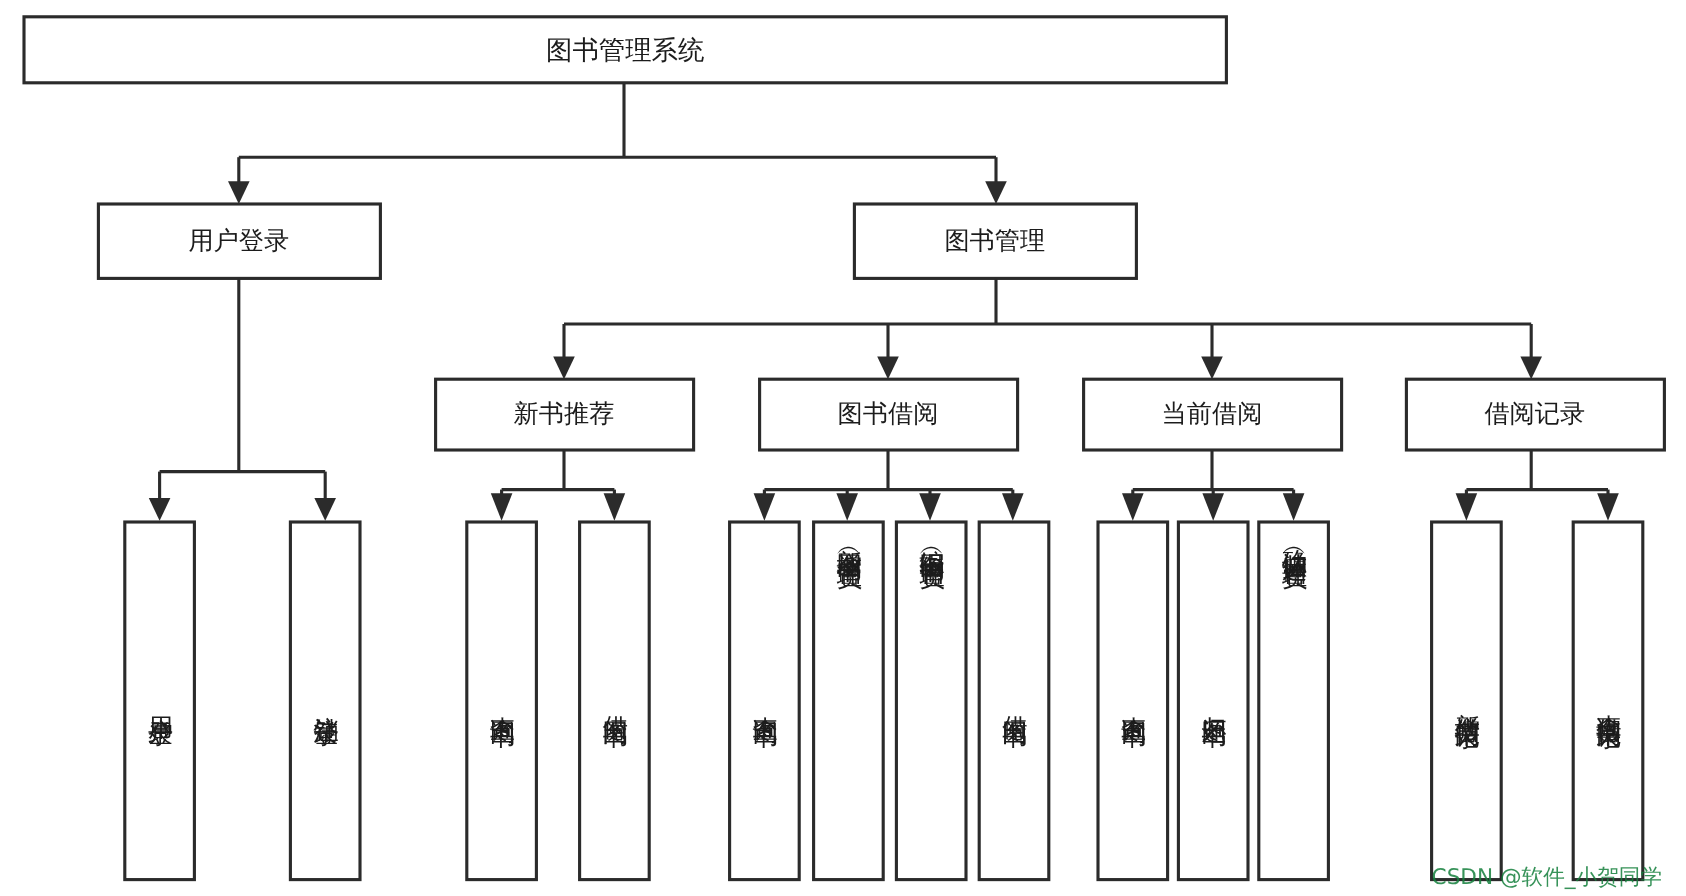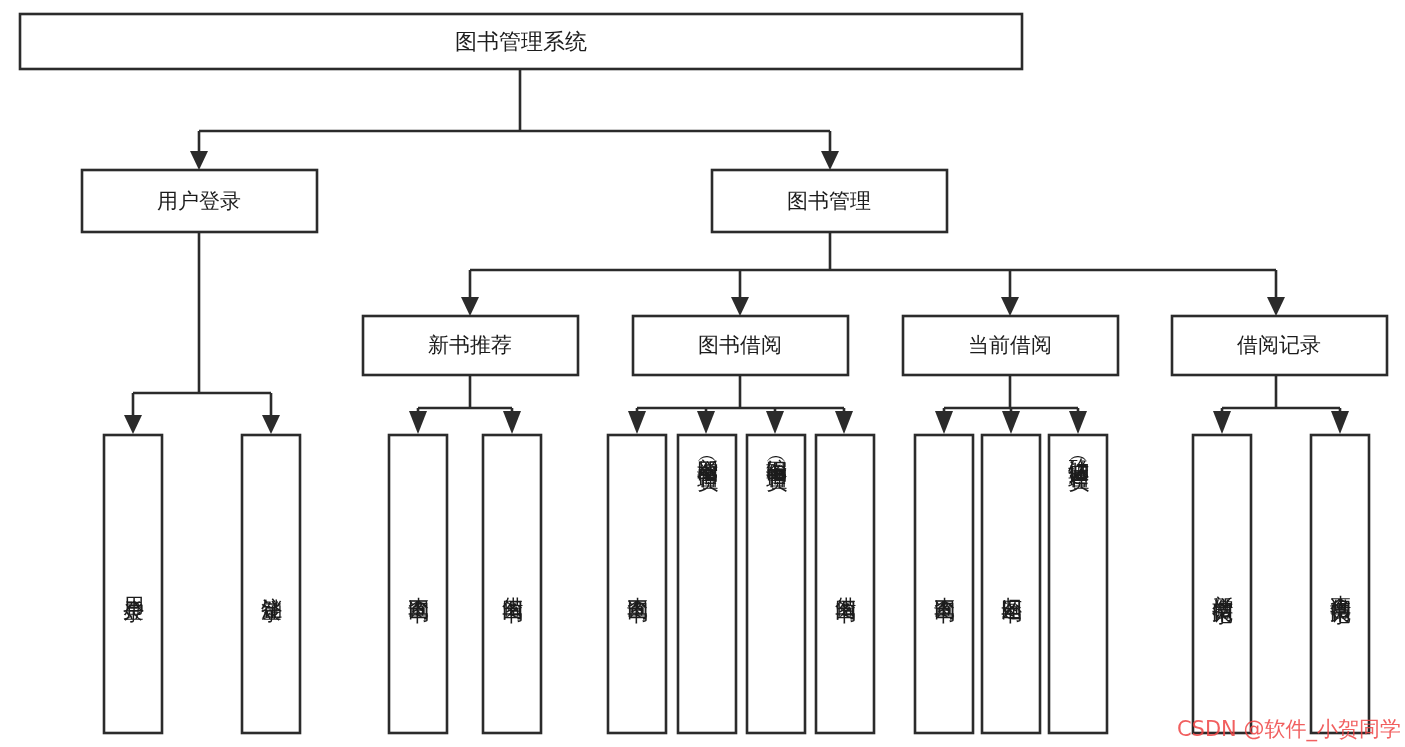--- a/index.html
+++ b/index.html
@@ -71,25 +71,25 @@
     font-family: "DejaVu Sans", "Liberation Sans", sans-serif;
     font-size: 21px;
     line-height: 1.22;
     color: #1c1c1c;
     letter-spacing: 2px;
     white-space: nowrap;
     text-align: center;
   }
   .watermark {
     position: absolute;
-    right: 4px;
+    right: 20px;
     bottom: 4px;
     font-family: "DejaVu Sans", "Liberation Sans", sans-serif;
-    font-size: 21px;
-    color: #ef4444;
+    font-size: 18px;
+    color: #15803d;
     opacity: 0.85;
     white-space: nowrap;
   }
 </style>
 </head>
 <body>
 
 <div id="diagram-root">
 
   <svg class="diagram" viewBox="0 0 1405 747" xmlns="http://www.w3.org/2000/svg">

